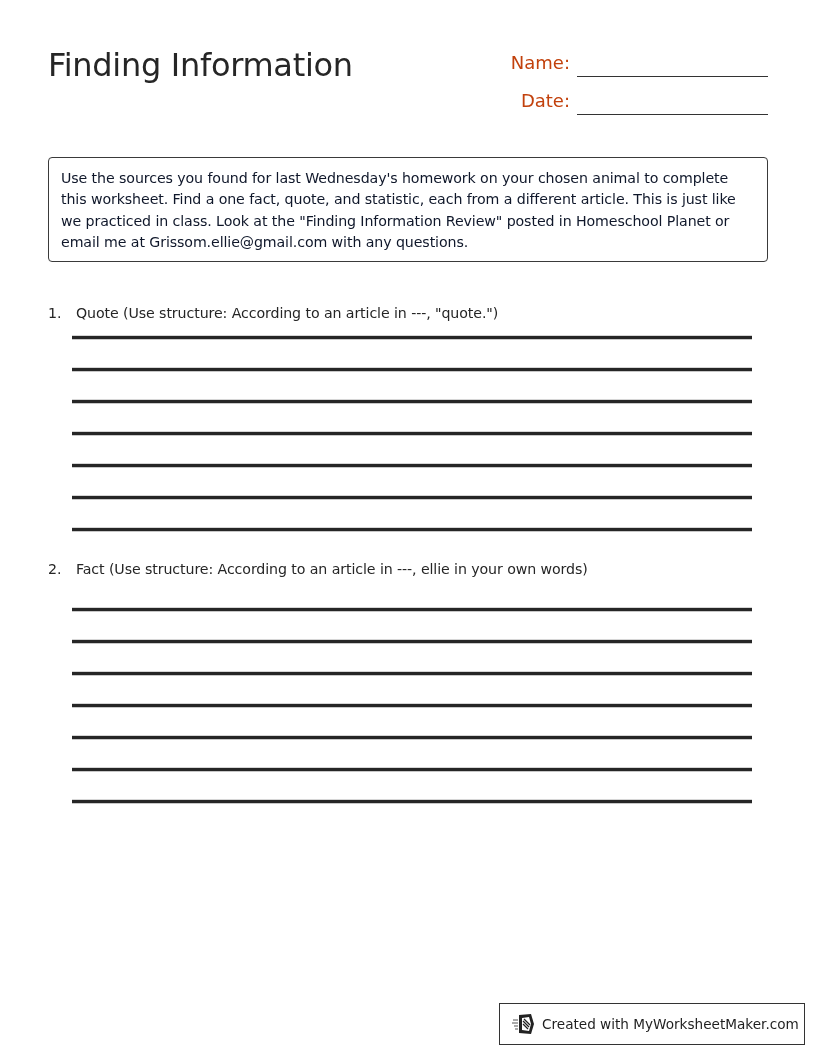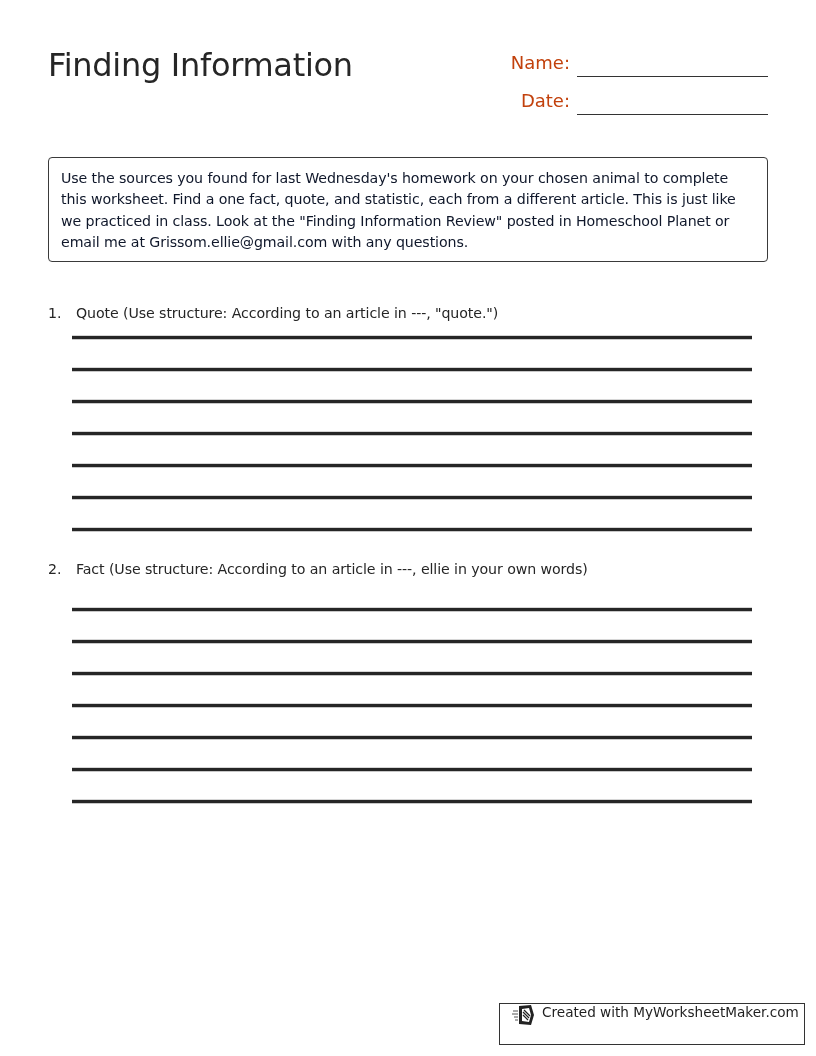--- a/index.html
+++ b/index.html
@@ -77,20 +77,21 @@
     }
     .footer-badge {
       position: absolute;
       left: 499px;
       top: 1003px;
       width: 306px;
       height: 42px;
       border: 1.3px solid #333;
       box-sizing: border-box;
       display: flex;
+      align-items: center;
       padding-left: 12px;
       font-size: 13.6px;
       color: #1f1f1f;
       white-space: nowrap;
     }
     .footer-badge .logo {
       width: 24px;
       height: 22px;
       margin-right: 6px;
       display: inline-block;

